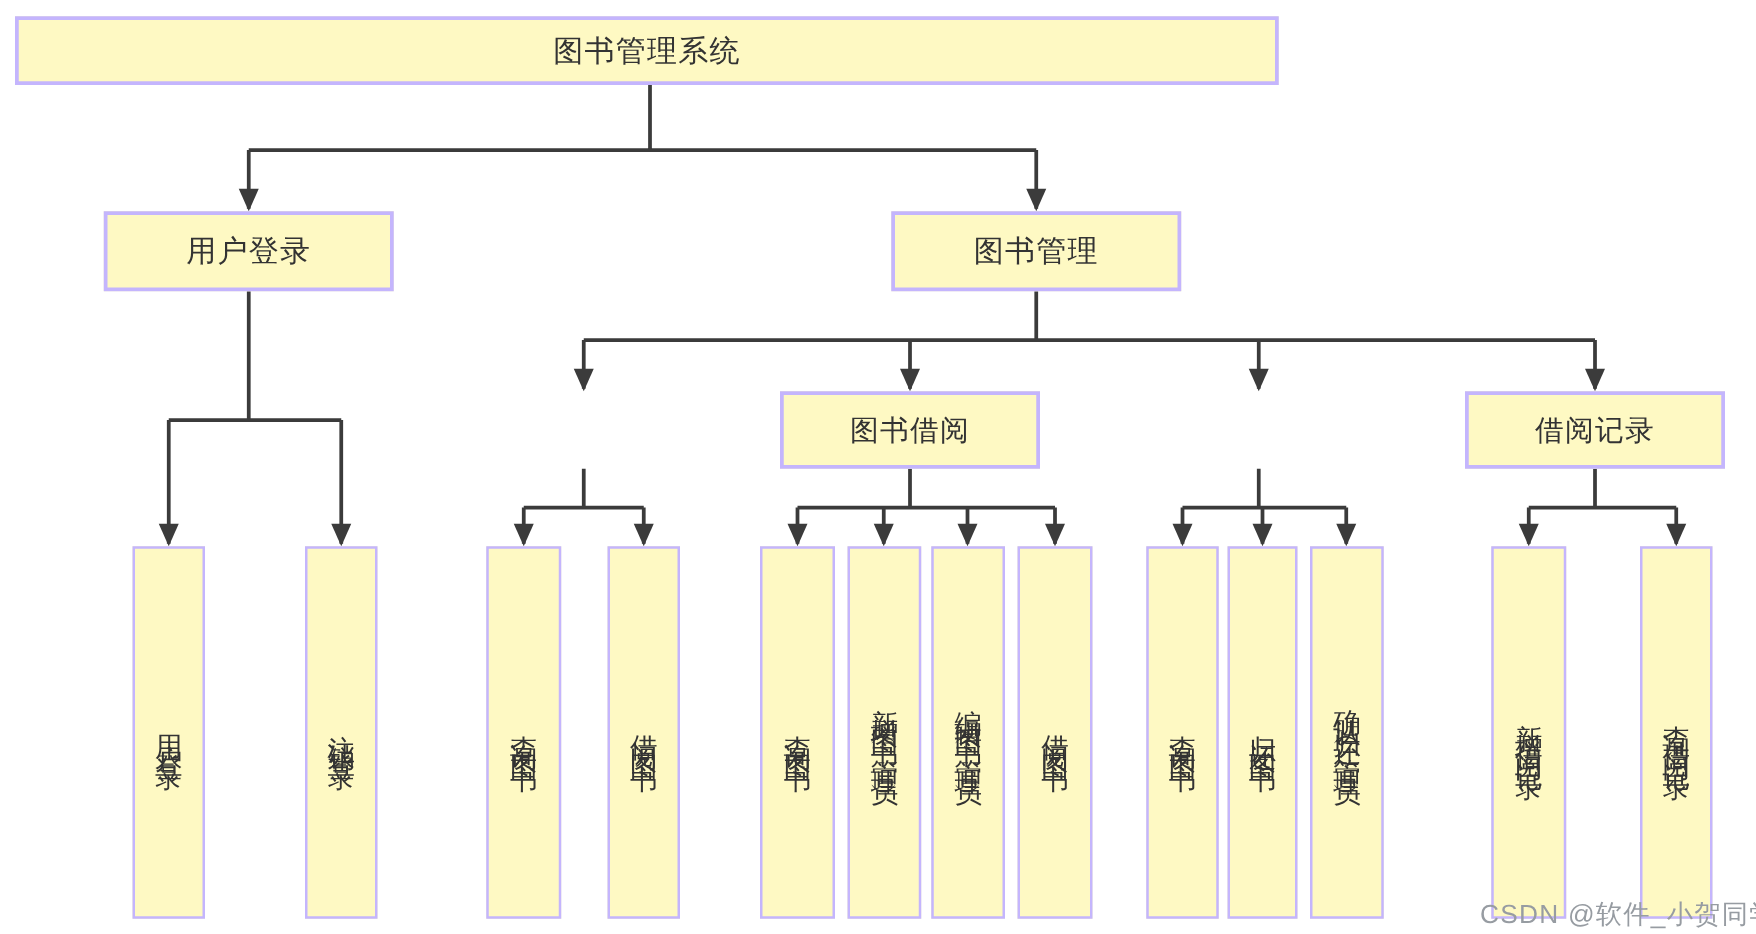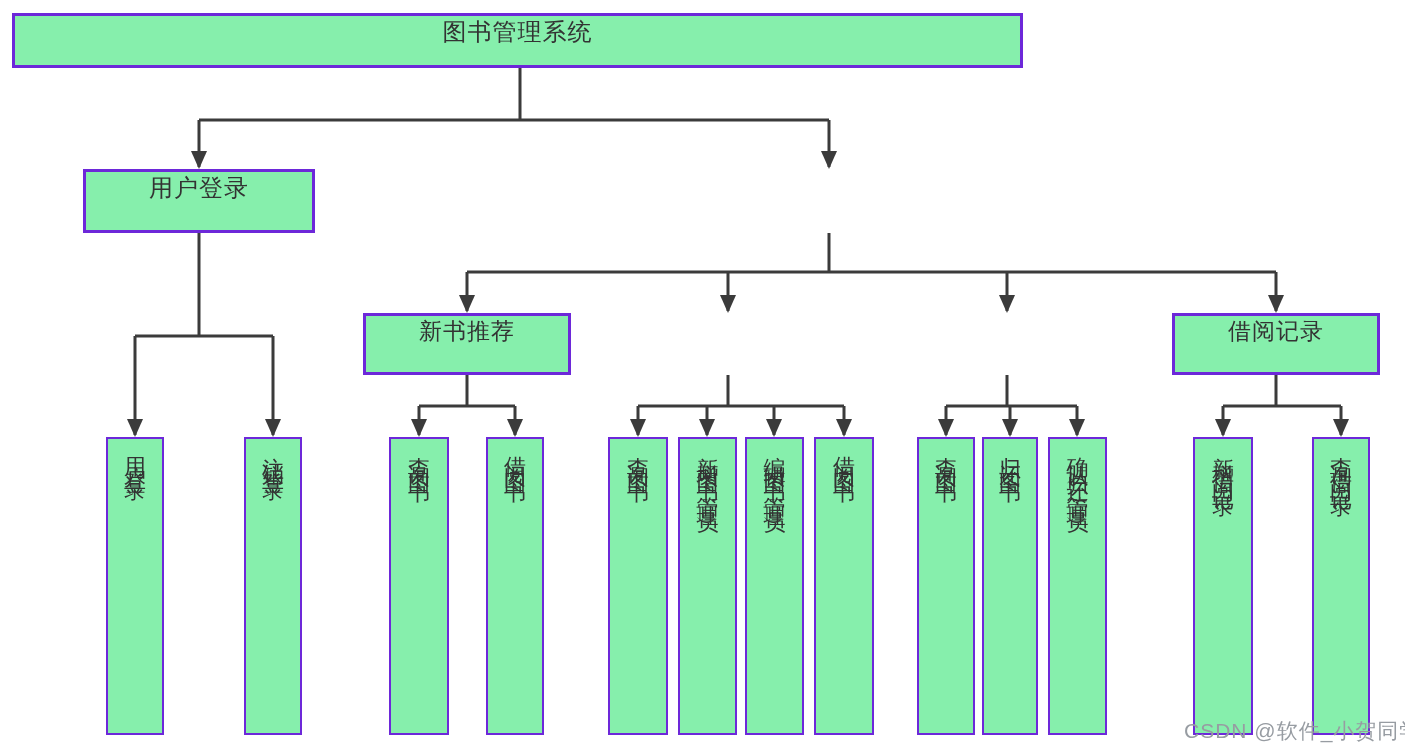--- a/index.html
+++ b/index.html
@@ -10,24 +10,24 @@
     background:#ffffff;
     font-family:"Liberation Sans","DejaVu Sans",sans-serif;
     overflow:hidden;
   }
   .connectors{position:absolute;left:0;top:0;width:1405px;height:747px;}
   .connectors path{stroke:#3b3b3b;stroke-width:3;fill:none;}
   .connectors polygon{fill:#3b3b3b;stroke:none;}
   .node{
     position:absolute;
     box-sizing:border-box;
-    background:#86efac;
-    border:3px solid #6d28d9;
+    background:#fef9c3;
+    border:3px solid #c4b5fd;
     display:flex;
-    align-items:flex-start;
+    align-items:center;
     justify-content:center;
     color:#333333;
   }
   .hbox{font-size:24px;letter-spacing:1px;}
   .l3{font-size:23px;}
   .vbox{
     border-width:2px;
     font-size:22px;
   }
   .vtext{
@@ -88,23 +88,26 @@
     <polygon points="1333,419 1349,419 1341,437"></polygon>
   </svg>
 
   <div class="node hbox" style="left:12px;top:13px;width:1011px;height:55px;">
     <span>图书管理系统</span>
   </div>
 
   <div class="node hbox" style="left:83px;top:169px;width:232px;height:64px;">
     <span>用户登录</span>
   </div>
+  <div class="node hbox" style="left:713px;top:169px;width:232px;height:64px;">
+    <span>图书管理</span>
+  </div>
 
-  <div class="node hbox l3" style="left:363px;top:313px;width:208px;height:62px;">
-    <span>新书推荐</span>
+  <div class="node hbox l3" style="left:624px;top:313px;width:208px;height:62px;">
+    <span>图书借阅</span>
   </div>
   <div class="node hbox l3" style="left:1172px;top:313px;width:208px;height:62px;">
     <span>借阅记录</span>
   </div>
 
   <div class="node vbox" style="left:106px;top:437px;width:58px;height:298px;">
     <span class="vtext">用户登录</span>
   </div>
   <div class="node vbox" style="left:244px;top:437px;width:58px;height:298px;">
     <span class="vtext">注销登录</span>

